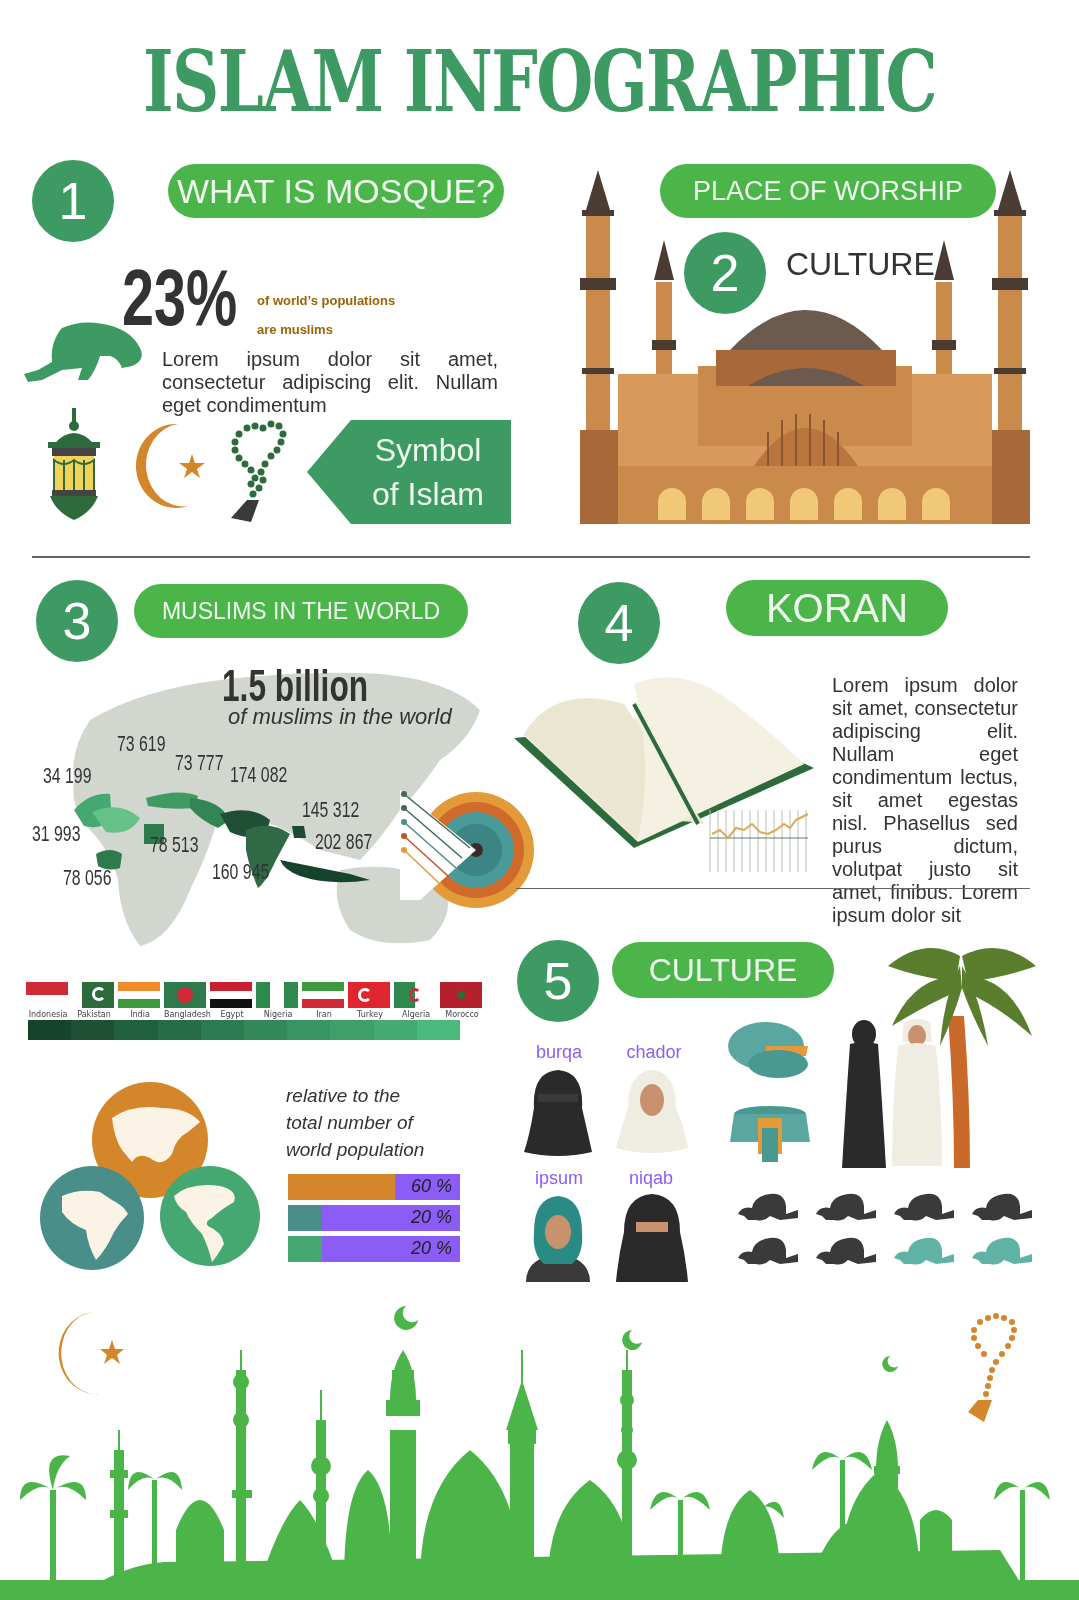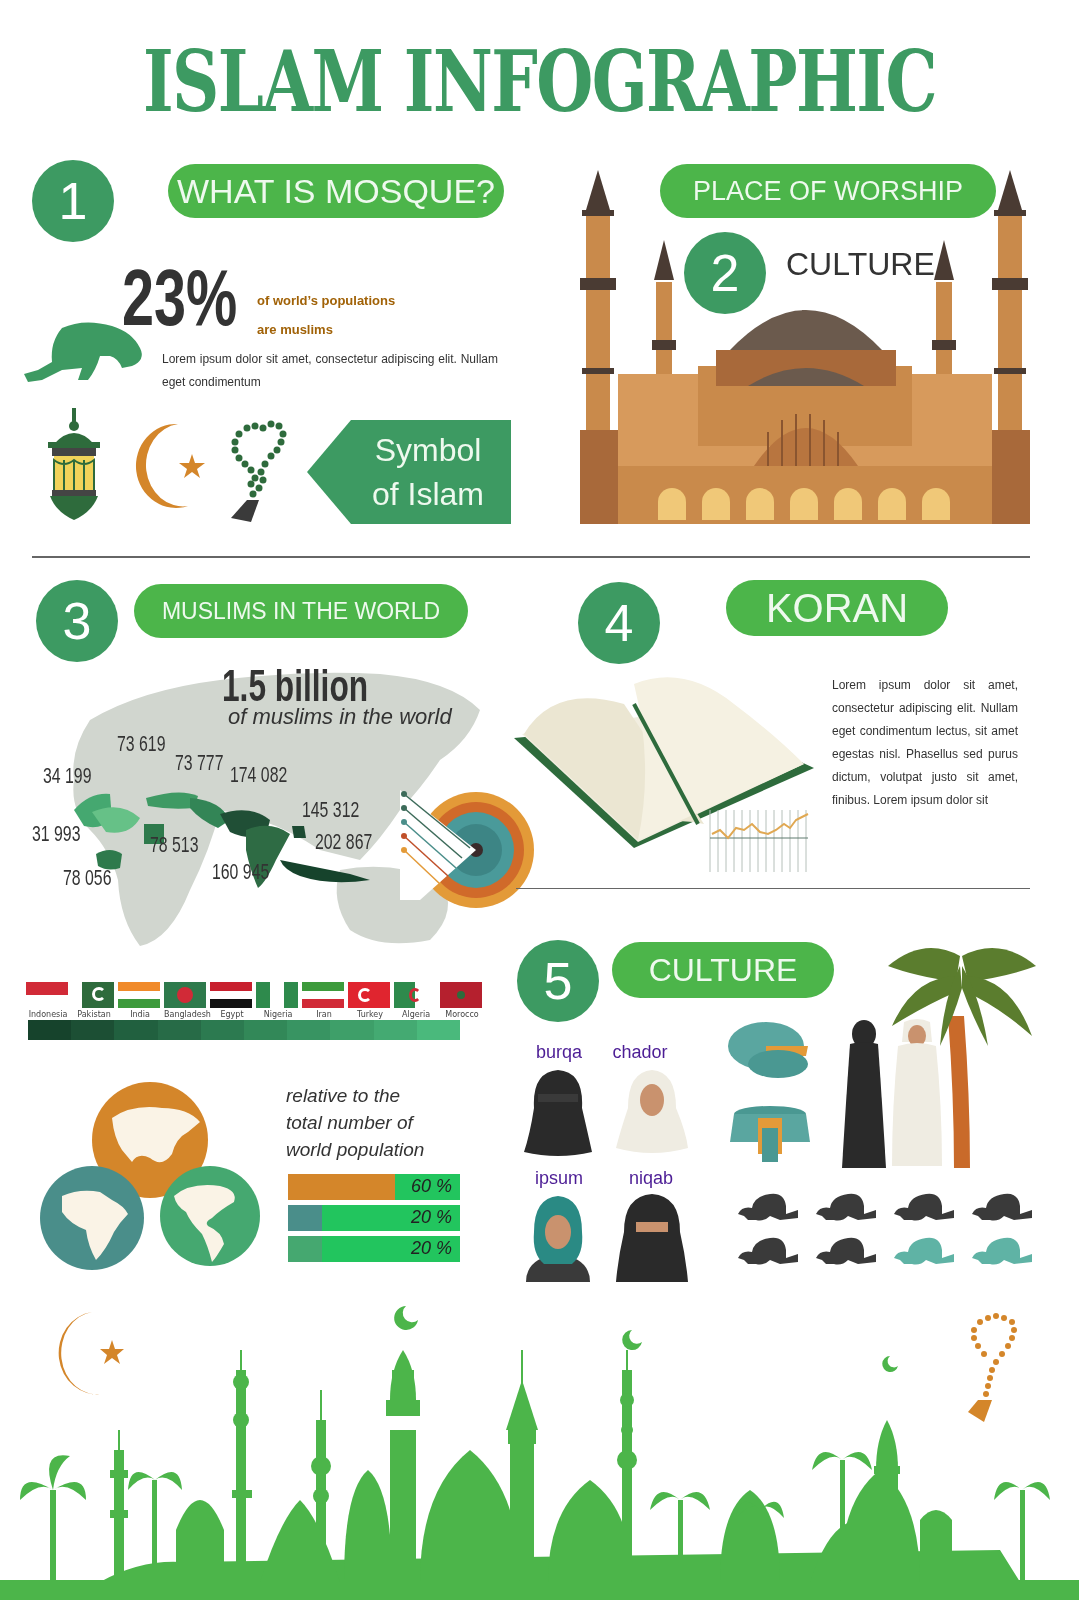--- a/index.html
+++ b/index.html
@@ -2,29 +2,29 @@
 <html><head>
 <meta charset="utf-8">
 <style>
   *{box-sizing:border-box;margin:0;padding:0}
   body{width:1079px;height:1600px;background:#fff;position:relative;overflow:hidden;font-family:"DejaVu Sans",sans-serif;color:#333}
   .abs{position:absolute}
   .title{left:0;width:1079px;top:32px;text-align:center;font-family:"DejaVu Serif",serif;font-weight:bold;font-size:84px;color:#3d9a62;letter-spacing:-2px;transform:scaleX(0.78);transform-origin:center}
   .num-circle{width:82px;height:82px;border-radius:50%;background:#3d9a62;color:#fff;font-family:"Liberation Sans",sans-serif;font-size:52px;display:flex;align-items:center;justify-content:center}
   .pill{background:#4cb54a;color:#eef9ee;border-radius:30px;font-family:"Liberation Sans",sans-serif;display:flex;align-items:center;justify-content:center;white-space:nowrap}
   .big-stat{font-family:"Liberation Sans",sans-serif;font-weight:bold;color:#333;transform:scaleX(0.72);transform-origin:left}
-  .body-text{font-family:"Liberation Sans",sans-serif;font-size:12px;line-height:23px;color:#333;text-align:justify}
+  .body-text{font-family:"Liberation Sans",sans-serif;font-size:20px;line-height:23px;color:#333;text-align:justify}
   .divider{height:2px;background:#666}
   .maplabel{font-family:"Liberation Sans",sans-serif;font-size:22px;color:#333;transform:scaleX(0.72);transform-origin:left;white-space:nowrap}
   .flag{width:42px;height:26px;position:relative;overflow:hidden}
   .flag-lbl{font-size:8px;color:#444;text-align:center;width:44px;margin-top:2px;white-space:nowrap}
-  .bar-track{width:172px;height:26px;background:#22c55e;position:relative}
+  .bar-track{width:172px;height:26px;background:#8b5cf6;position:relative}
   .bar-fill{position:absolute;left:0;top:0;height:100%}
   .bar-val{position:absolute;right:8px;top:2px;font-style:italic;font-family:"Liberation Sans",sans-serif;font-size:18px;color:#222}
-  .culture-lbl{font-family:"Liberation Sans",sans-serif;font-size:18px;color:#4c1d95;text-align:center}
+  .culture-lbl{font-family:"Liberation Sans",sans-serif;font-size:18px;color:#8b5cf6;text-align:center}
 </style>
 </head>
 <body>
 
 <div class="abs title">ISLAM INFOGRAPHIC</div>
 
 <div class="abs num-circle" style="left:32px;top:160px">1</div>
 <div class="abs pill" style="left:168px;top:164px;width:336px;height:54px;font-size:34px">WHAT IS MOSQUE?</div>
 
 <div class="abs big-stat" style="left:122px;top:258px;font-size:80px;line-height:80px">23%</div>
@@ -389,21 +389,21 @@
 <div class="abs num-circle" style="left:517px;top:940px">5</div>
 <div class="abs pill" style="left:612px;top:942px;width:222px;height:56px;font-size:32px">CULTURE</div>
 
 <div class="abs culture-lbl" style="left:524px;top:1042px;width:70px">burqa</div>
 <div class="abs" style="left:522px;top:1068px">
   <svg width="72" height="88" viewBox="0 0 72 88">
       <path d="M36 2 Q62 4 60 40 Q66 66 70 84 Q36 92 2 84 Q8 66 12 40 Q10 4 36 2Z" fill="#2a2a2a"></path>
       <rect x="16" y="26" width="40" height="8" fill="#3a3a3a"></rect>
     </svg>
 </div>
-<div class="abs culture-lbl" style="left:600px;top:1042px;width:80px">chador</div>
+<div class="abs culture-lbl" style="left:614px;top:1042px;width:80px">chador</div>
 <div class="abs" style="left:614px;top:1068px">
   <svg width="76" height="86" viewBox="0 0 76 86">
       <path d="M38 2 Q62 4 62 40 Q72 64 74 80 Q38 90 2 80 Q6 64 14 40 Q14 4 38 2Z" fill="#efece2"></path>
       <ellipse cx="38" cy="32" rx="12" ry="16" fill="#c9926e"></ellipse>
     </svg>
 </div>
 <div class="abs culture-lbl" style="left:524px;top:1168px;width:70px">ipsum</div>
 <div class="abs" style="left:522px;top:1192px">
   <svg width="72" height="90" viewBox="0 0 72 90">
       <path d="M4 90 Q4 66 36 62 Q68 66 68 90Z" fill="#3a3a3a"></path>

